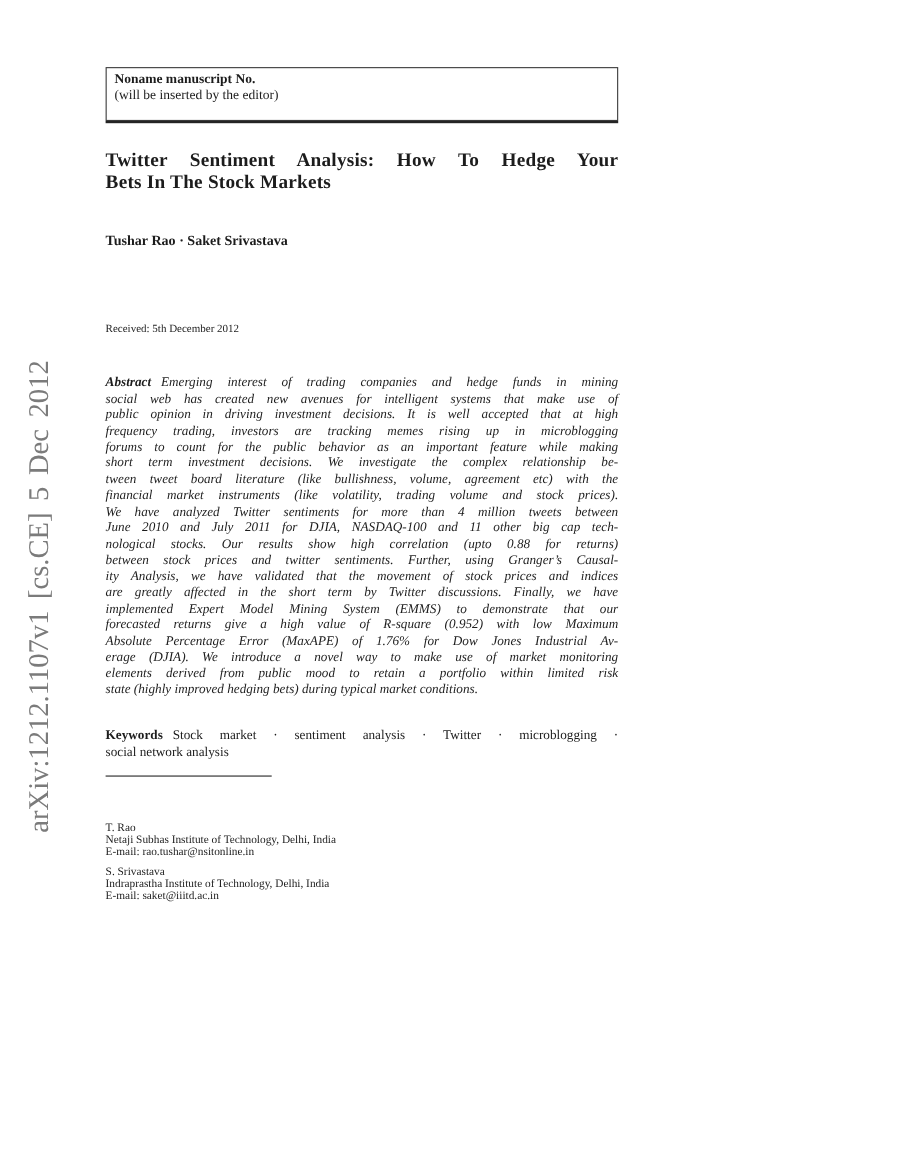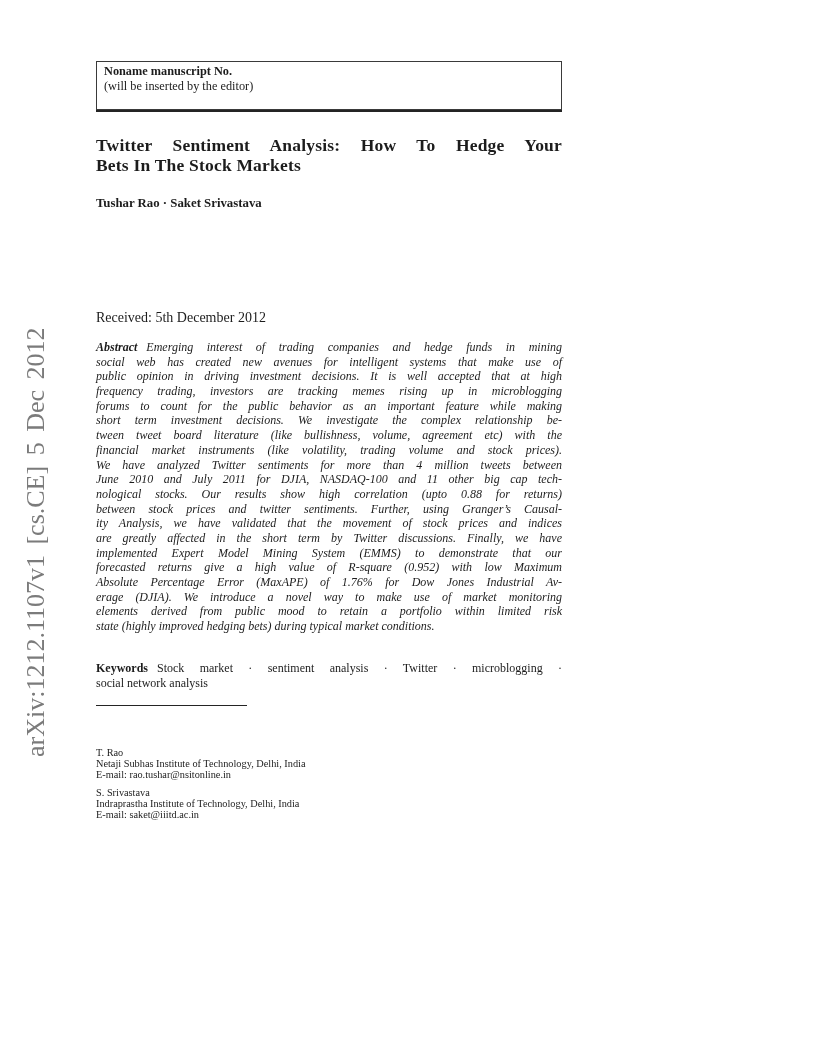--- a/index.html
+++ b/index.html
@@ -42,23 +42,23 @@
 
   .paper-title {
     top: 136px;
     font-size: 17.5px;
     font-weight: bold;
     line-height: 19.9px;
     letter-spacing: 0.2px;
   }
   .paper-title .jline { text-align: justify; text-align-last: justify; }
 
-  .authors-line { top: 196px; font-size: 12.8px; font-weight: bold; }
+  .authors-line { top: 212px; font-size: 12.8px; font-weight: bold; }
 
-  .received-line { top: 310px; font-size: 14px; }
+  .received-line { top: 294px; font-size: 10px; }
 
   .abstract-block { top: 340px; font-size: 12px; line-height: 14.68px; font-style: italic; }
   .abs-line { text-align: justify; text-align-last: justify; text-justify: inter-word; }
   .abs-line.last { text-align: left; text-align-last: left; }
   .bold-label { font-weight: bold; margin-right: 9px; }
 
   .keywords-block { top: 661px; font-size: 12px; line-height: 14.68px; }
 
   .footnote-rule { top: 705px; width: 151px; height: 1px; background: #242424; }
 

